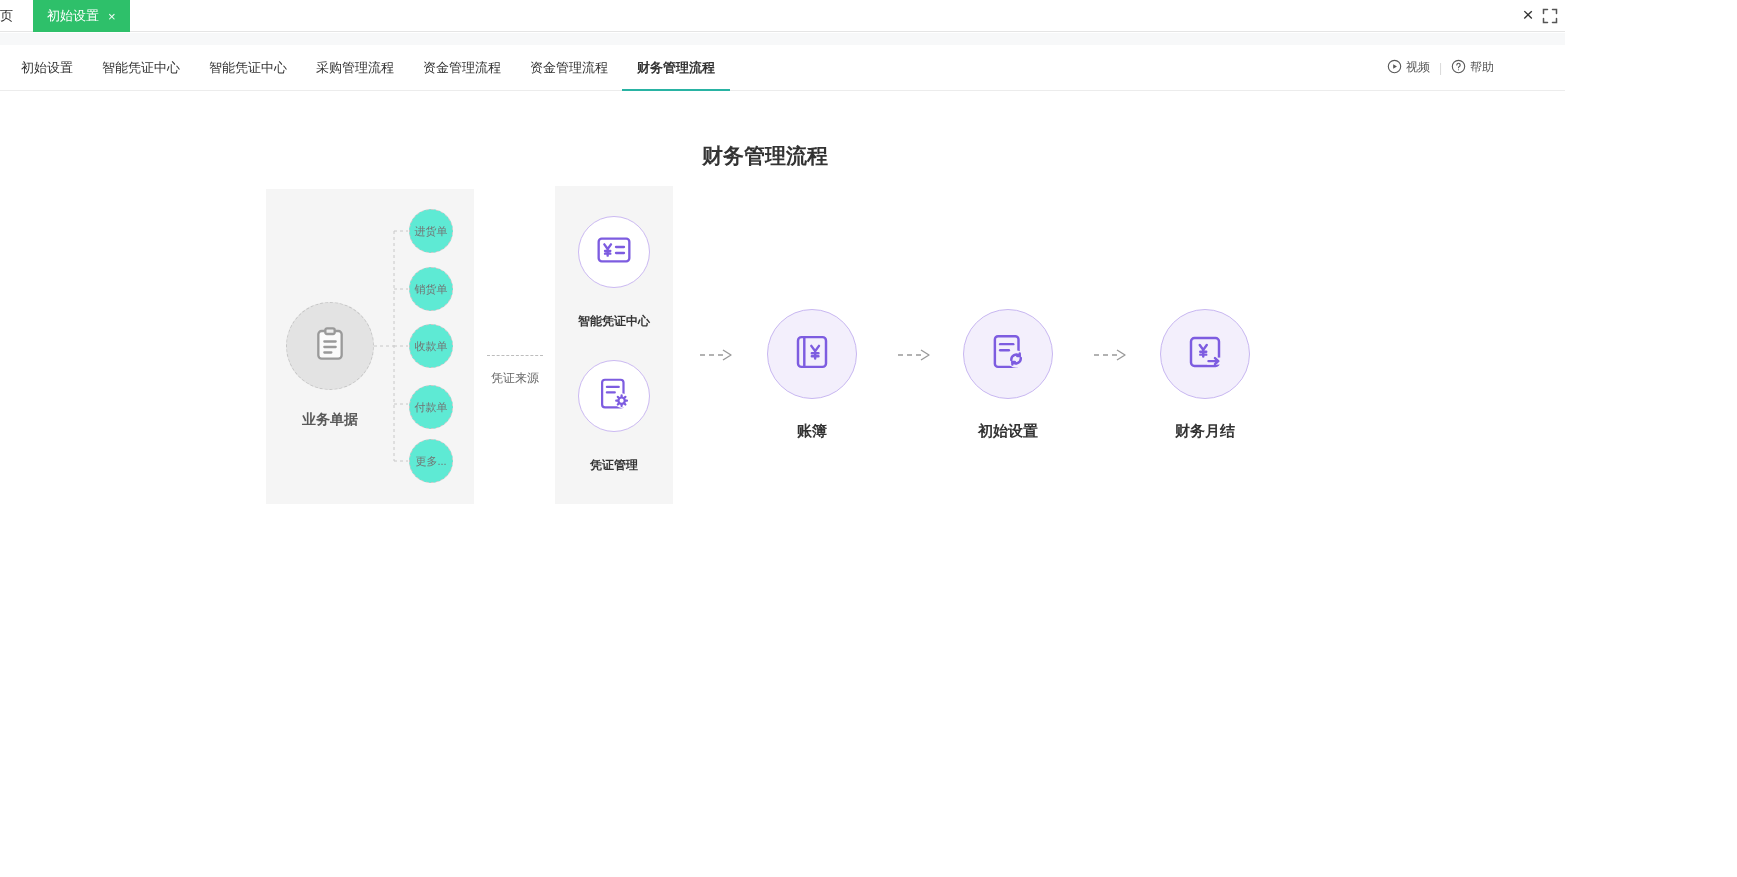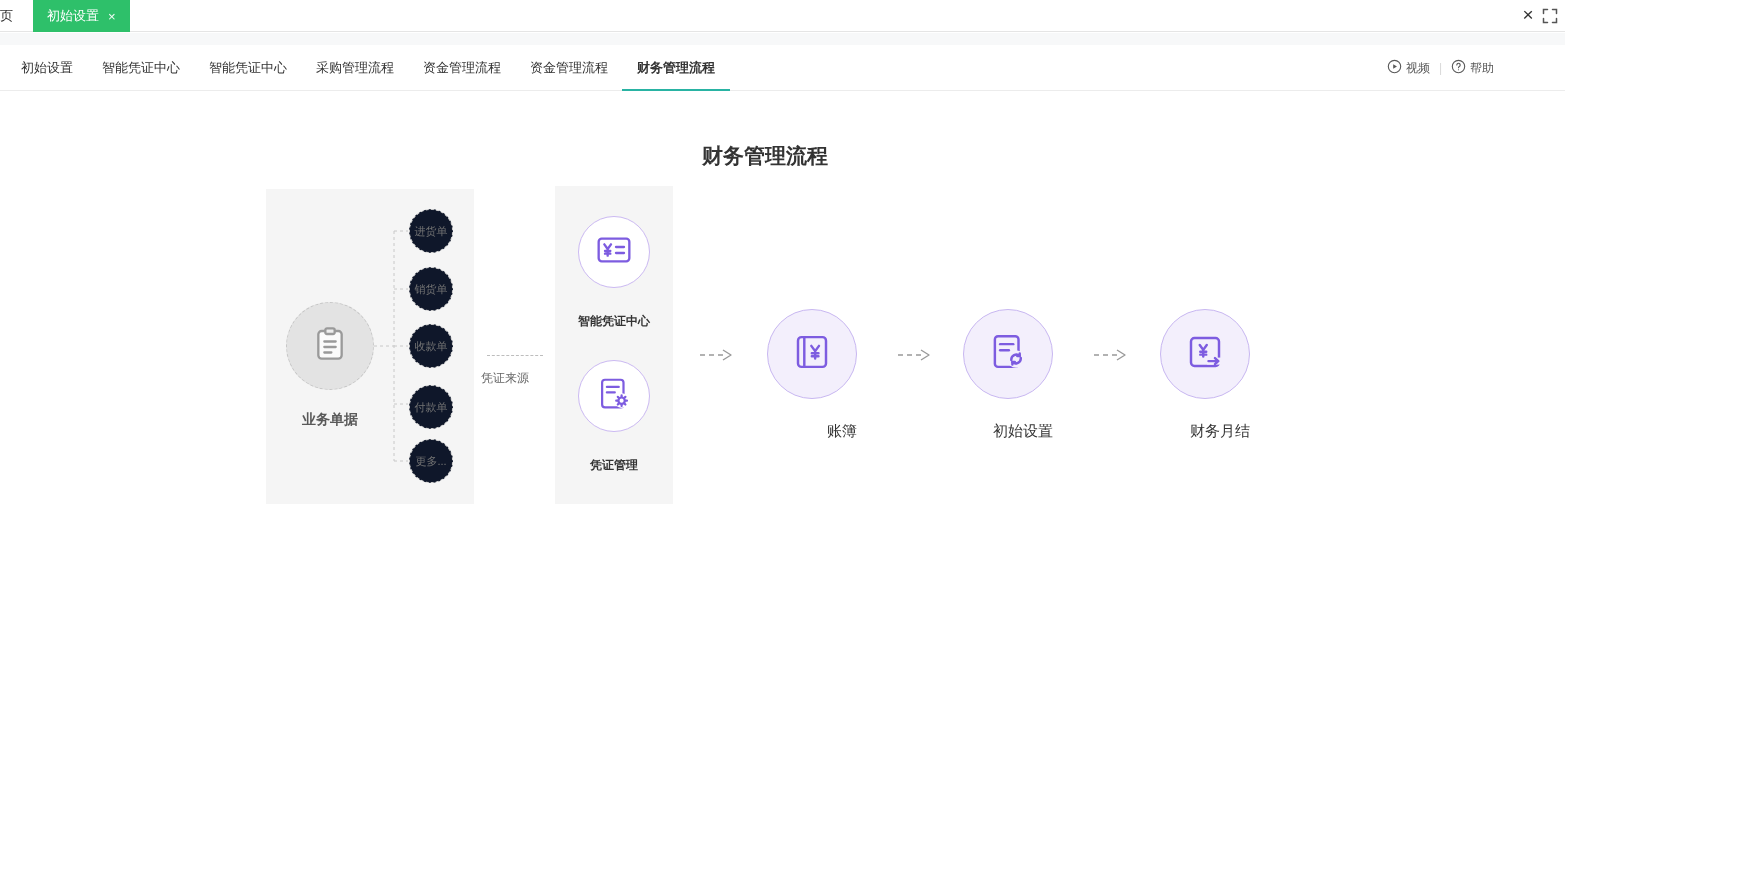--- a/index.html
+++ b/index.html
@@ -20,56 +20,56 @@
 
   
   .tabrow { position:absolute; left:0; top:45px; width:1565px; height:46px; background:#fff;
             border-bottom:1px solid #ececec; display:flex; align-items:center; padding-left:21px; gap:29px;
             font-size:13px; color:#333; }
   .tab { position:relative; height:46px; line-height:46px; white-space:nowrap; cursor:pointer; }
   .tab.active { font-weight:600; }
   .tab.active::after { content:""; position:absolute; left:-15px; right:-15px; bottom:0; height:2px; background:#29b3a3; }
   .tab-actions { position:absolute; right:71px; top:0; height:46px; display:flex; align-items:center; gap:9px;
                  font-size:12px; color:#595959; }
-  .tab-actions .action { display:inline-flex; align-items:center; gap:4px; cursor:pointer; }
+  .tab-actions .action { display:inline-flex; gap:4px; cursor:pointer; }
   .tab-actions .divider { color:#d9d9d9; font-size:12px; }
 
   
   .diagram { position:absolute; left:0; top:91px; width:1565px; height:786px; background:#fff; }
   .dg-title { position:absolute; left:640px; top:51px; width:250px; text-align:center;
               font-size:21px; font-weight:600; color:#333; }
   .panel { position:absolute; background:#f5f5f5; }
   .panel1 { left:266px; top:98px;  width:208px; height:315px; }
   .panel2 { left:555px; top:95px;  width:118px; height:318px; }
 
   .connectors { position:absolute; left:266px; top:98px; width:208px; height:315px; }
 
   .big-circle { position:absolute; left:286px; top:211px; width:88px; height:88px; border-radius:50%;
                 background:#e3e3e3; border:1px dashed #c6c6c6; display:flex; align-items:center; justify-content:center; }
   .big-label { position:absolute; left:284px; top:320px; width:92px; text-align:center;
                font-size:14px; font-weight:600; color:#595959; }
 
   .sub-circle { position:absolute; left:409px; width:44px; height:44px; border-radius:50%;
-                background:#0f172a; border:1px dashed #c6c6c6; display:flex; align-items:center; justify-content:center;
+                background:#5eead4; border:1px dashed #c6c6c6; display:flex; align-items:center; justify-content:center;
                 font-size:11px; color:#737373; }
   .s1{top:118px} .s2{top:176px} .s3{top:233px} .s4{top:294px} .s5{top:348px}
 
   .link-line { position:absolute; left:487px; top:264px; width:56px; height:0; border-top:1px dashed #bdbdbd; }
-  .link-label { position:absolute; left:481px; top:279px; width:68px; font-size:12px; color:#666; }
+  .link-label { position:absolute; left:481px; top:279px; width:68px; text-align:center; font-size:12px; color:#666; }
 
   .pcircle { position:absolute; width:72px; height:72px; border-radius:50%; background:#fff;
              border:1px solid #cbb9f2; display:flex; align-items:center; justify-content:center; }
   .pc1{ left:578px; top:125px; } .pc2{ left:578px; top:269px; }
   .plabel { position:absolute; left:555px; width:118px; text-align:center; font-size:12px; font-weight:600; color:#333; }
   .pl1{ top:222px; } .pl2{ top:366px;text-align:center; }
 
   .flow-node { position:absolute; top:218px; width:90px; height:90px; border-radius:50%;
                background:#f3effc; border:1px solid #c8b7f1; display:flex; align-items:center; justify-content:center; }
   .f1{ left:767px; } .f2{ left:963px; } .f3{ left:1160px; }
-  .flow-label { position:absolute; top:331px; width:90px; text-align:right; font-size:15px; font-weight:400; color:#333; }
+  .flow-label { position:absolute; top:331px; width:90px; text-align:center; font-size:15px; font-weight:700; color:#333; }
   .fl1{ left:767px; } .fl2{ left:963px; } .fl3{ left:1160px; }
 
   .arrow { position:absolute; top:256px; width:34px; height:16px; }
   .a1{ left:699px; } .a2{ left:897px; } .a3{ left:1093px; }
 </style>
 </head>
 <body>
 
 <div class="screen">
 

